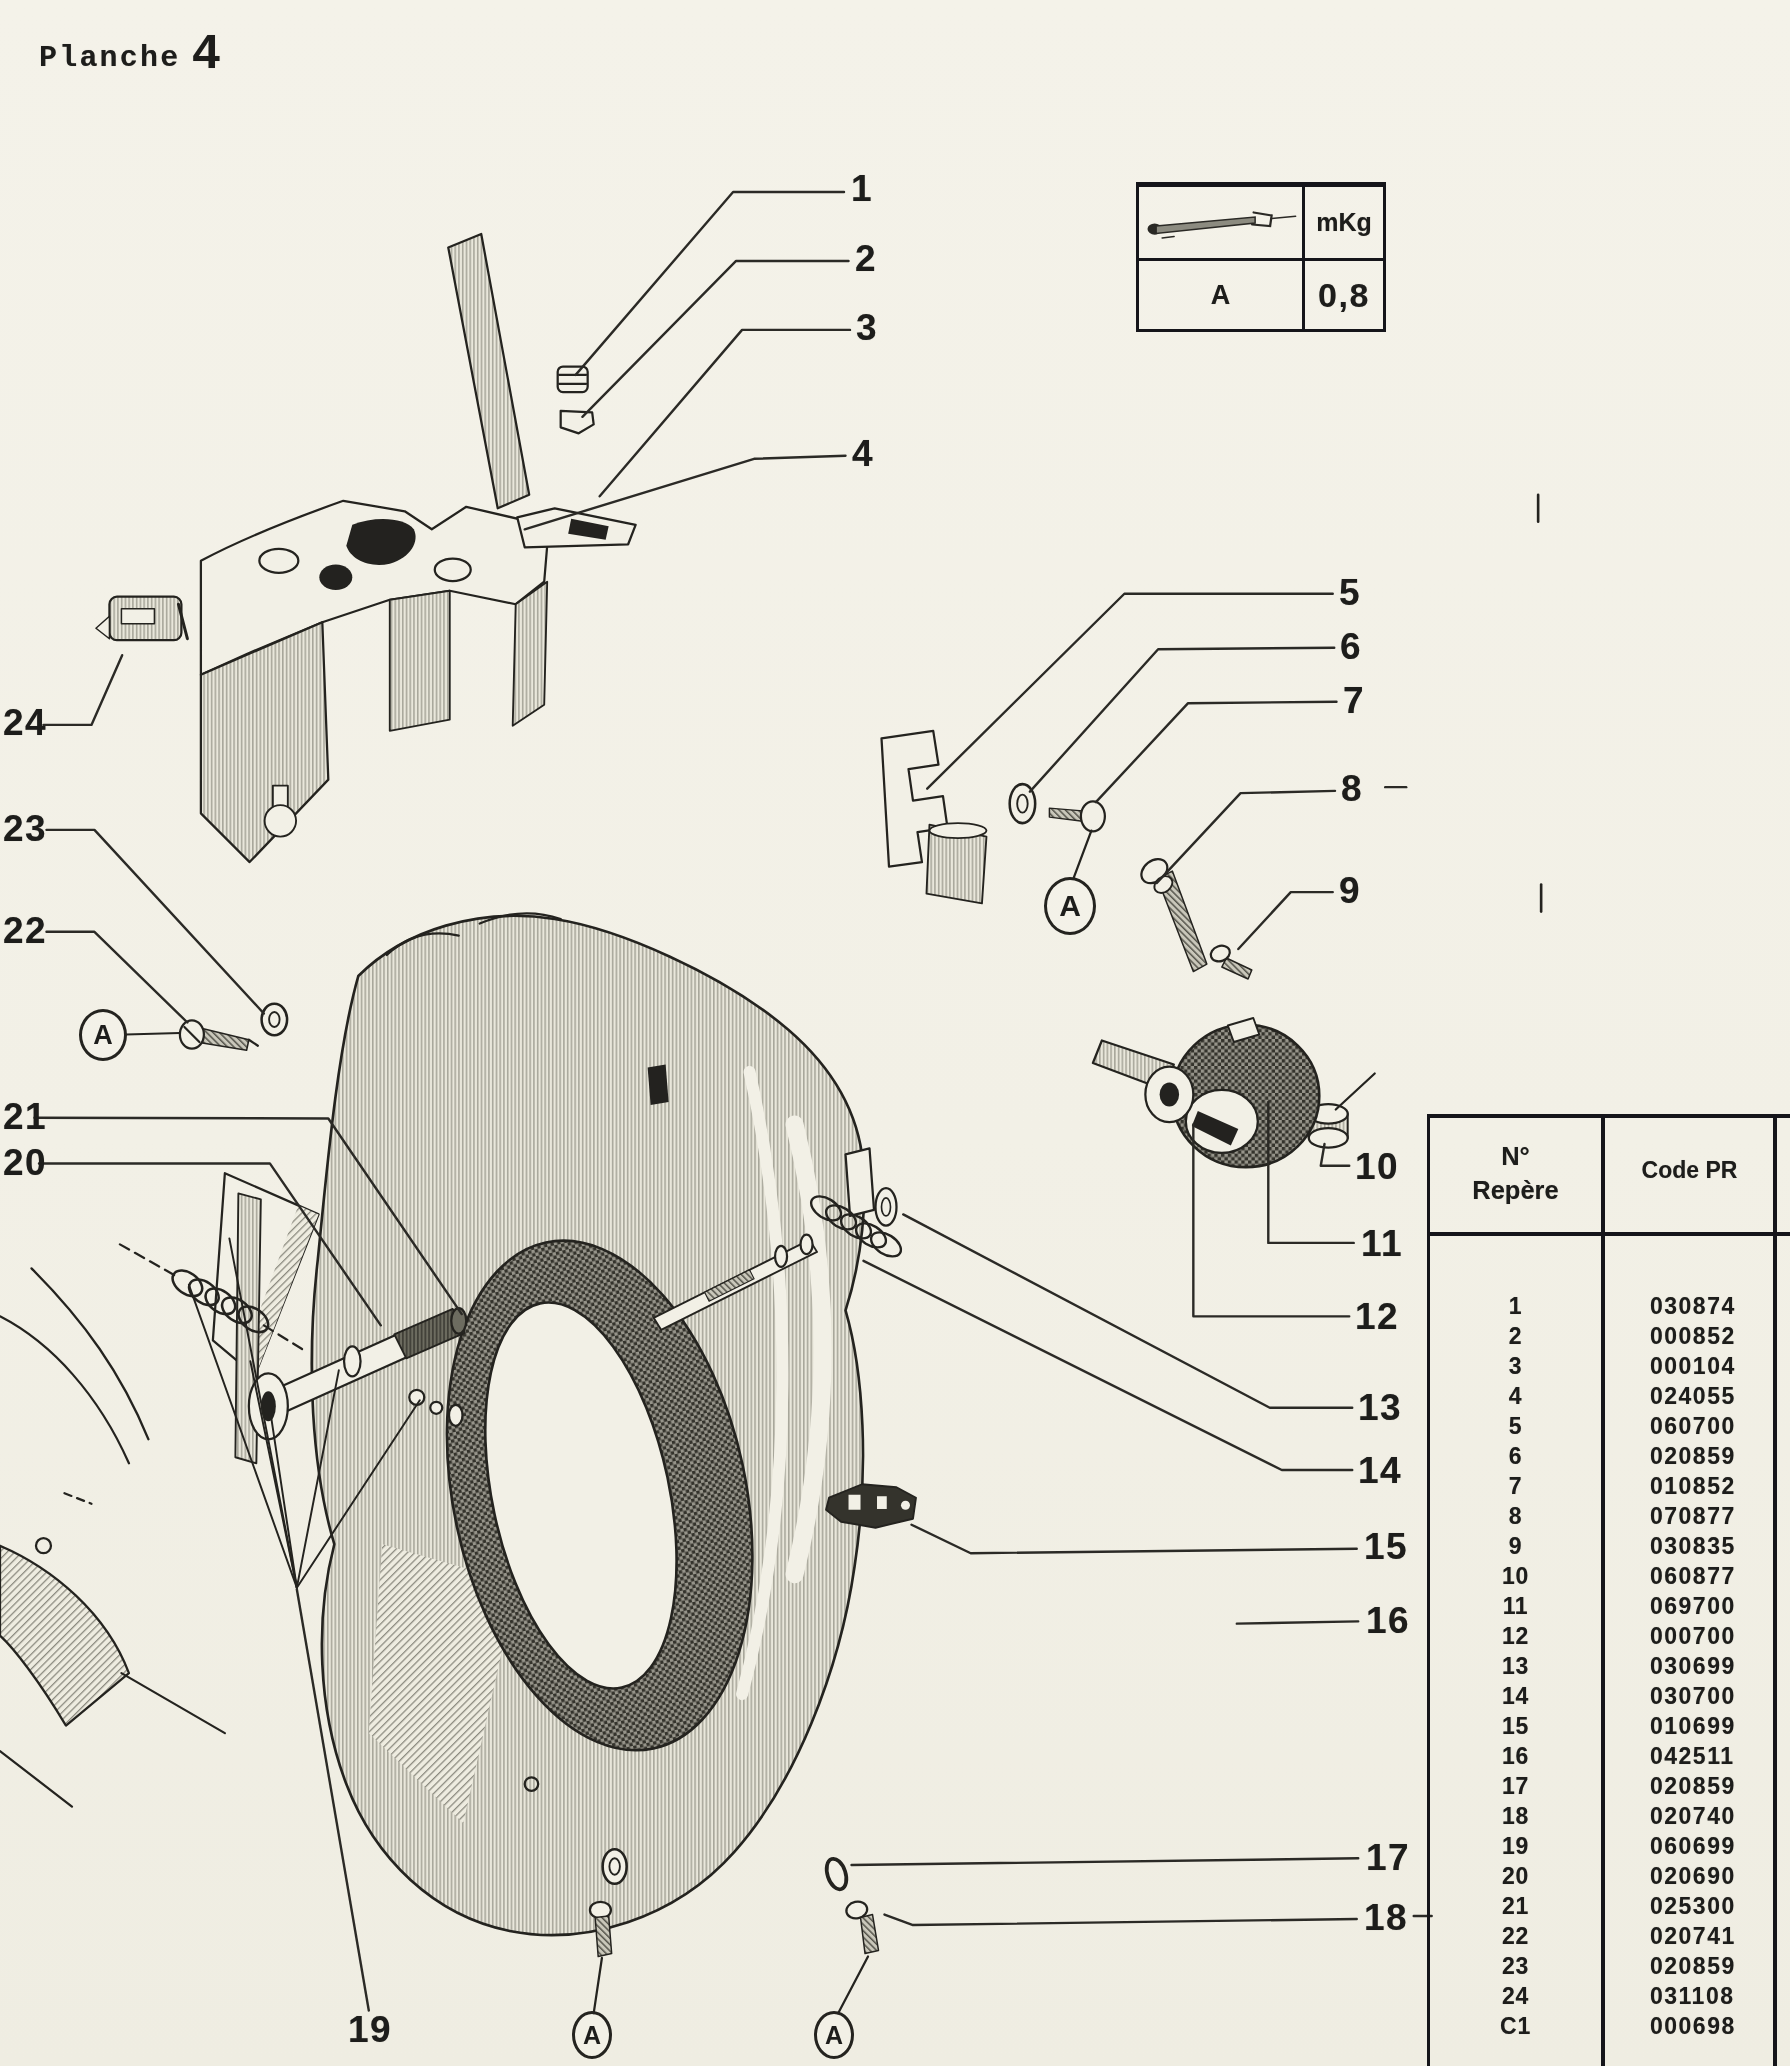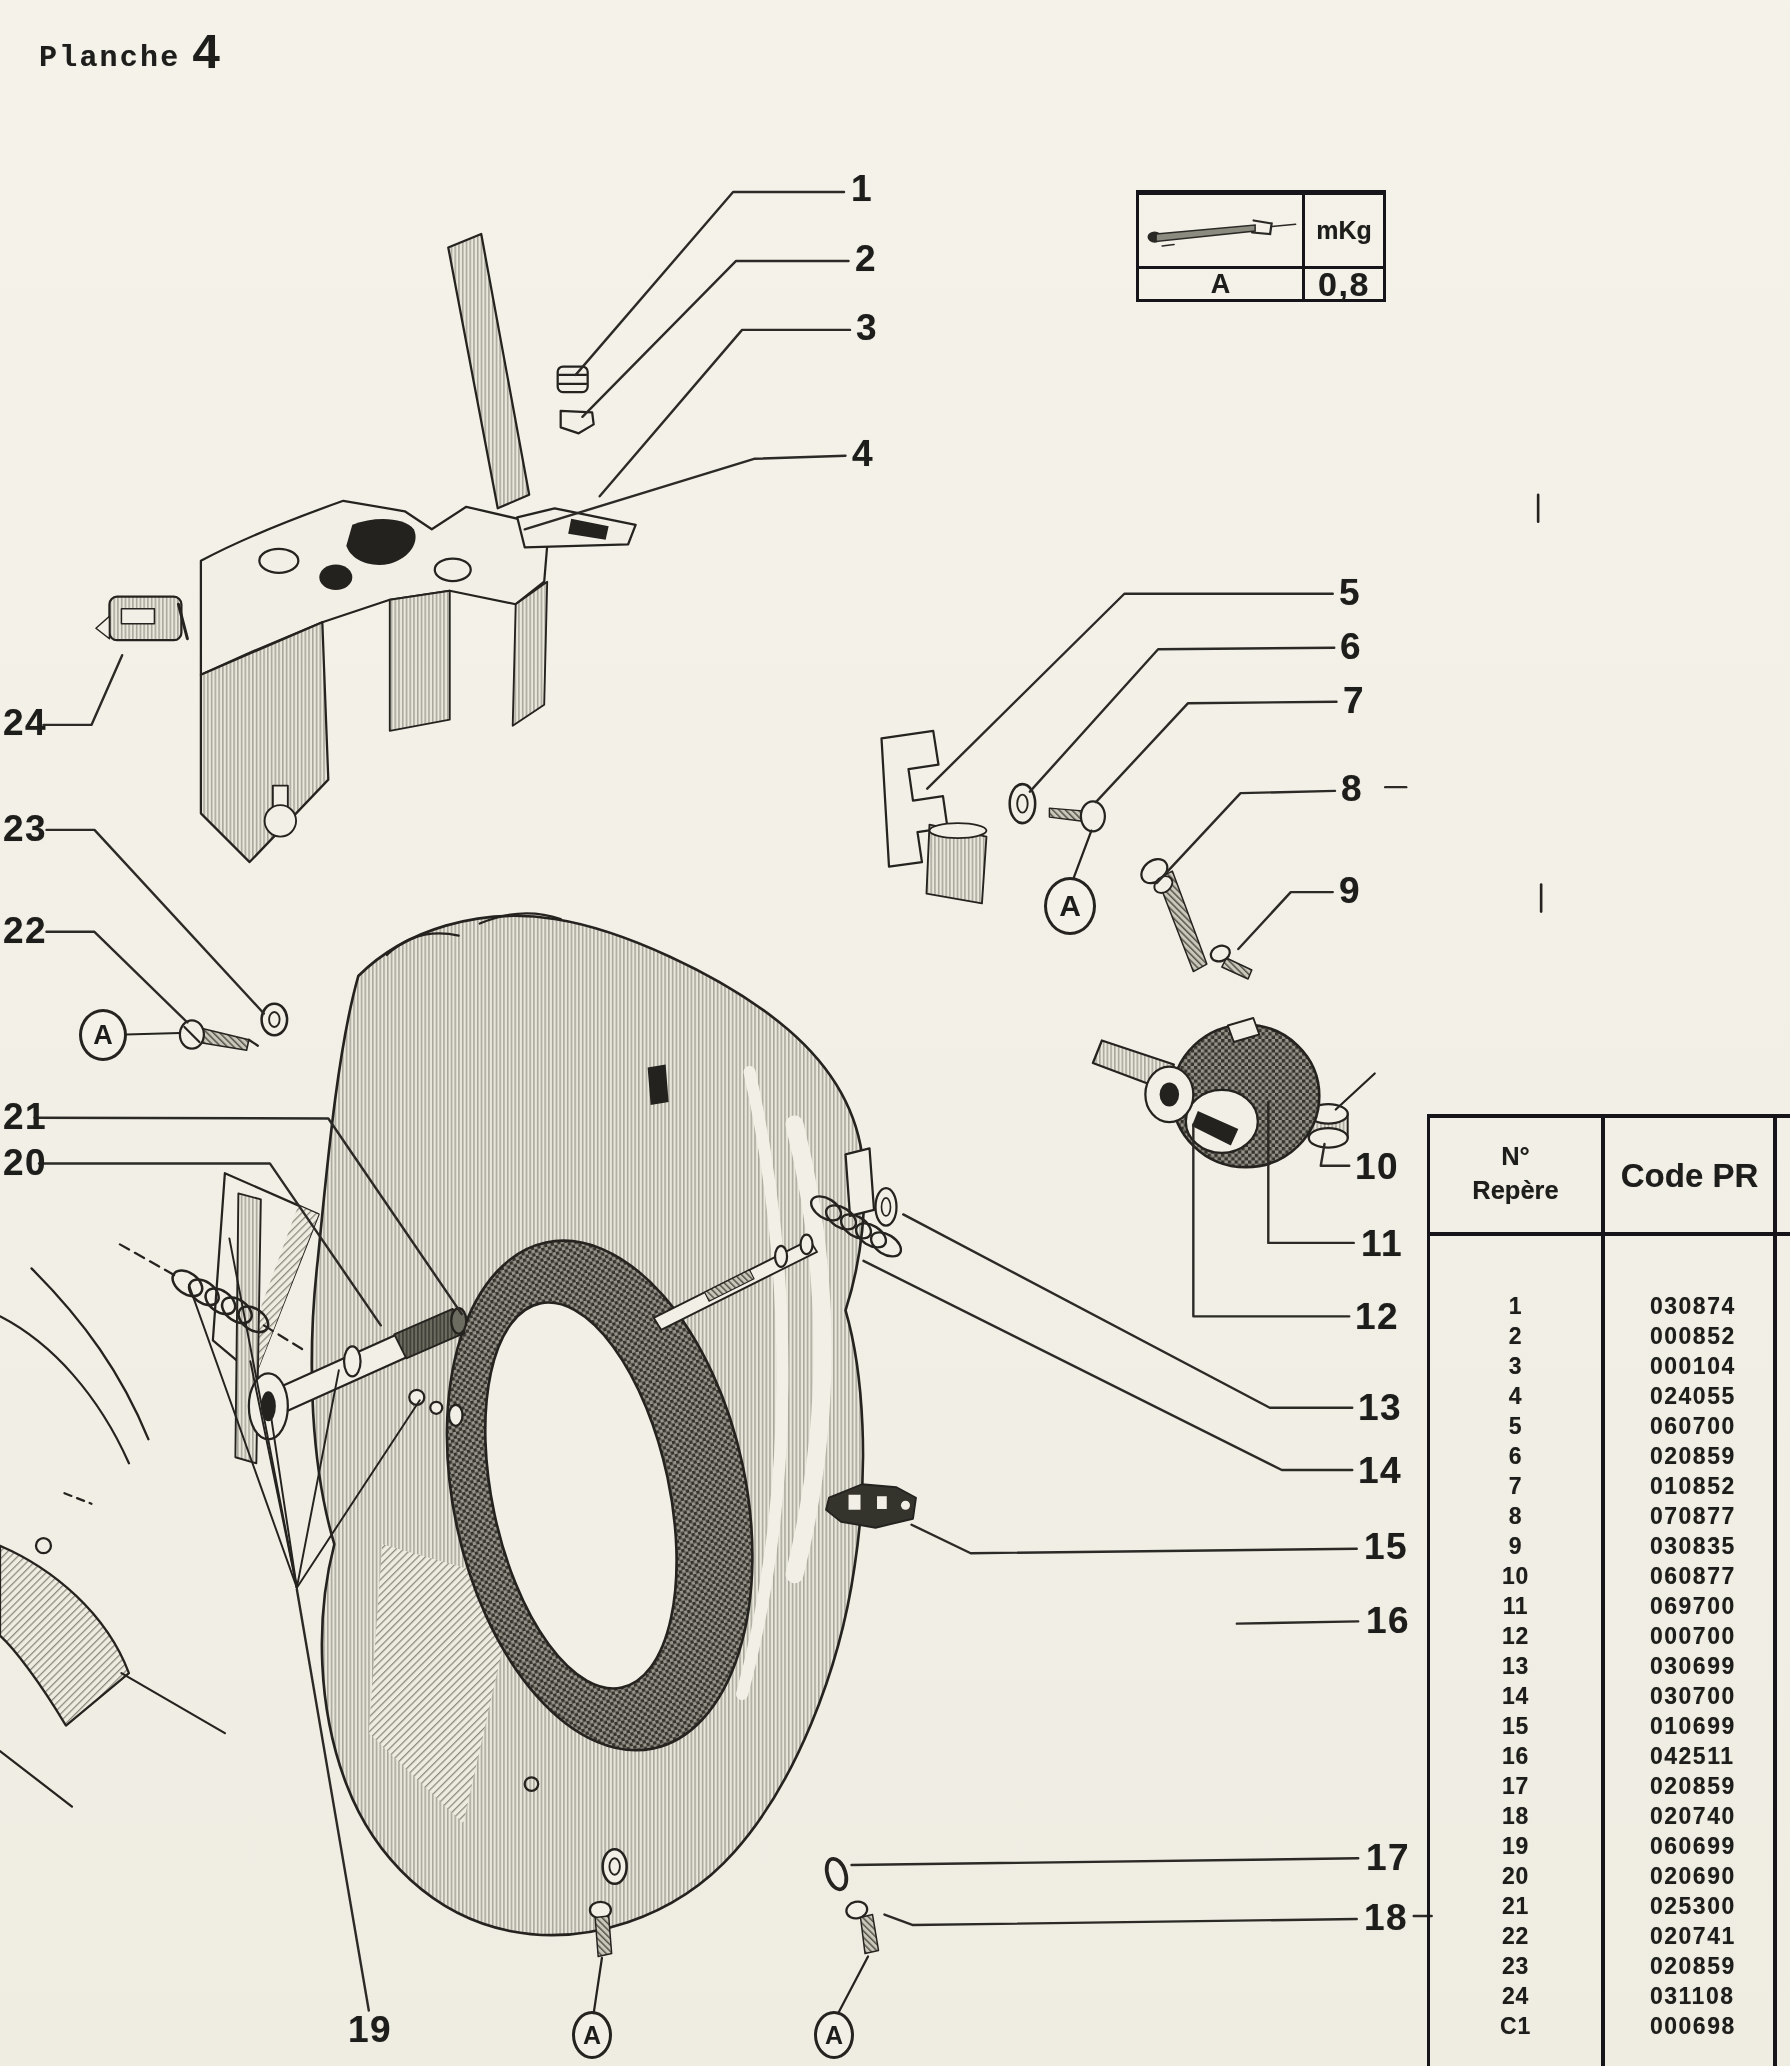--- a/index.html
+++ b/index.html
@@ -7,21 +7,21 @@
     width:1790px;height:2066px;position:relative;overflow:hidden;
     background:linear-gradient(180deg,#f4f2e9 0%,#f2f0e6 55%,#efede2 100%);
     font-family:"Liberation Sans","DejaVu Sans",sans-serif;color:#1d1d1b;
   }
   .art{position:absolute;left:0;top:0;}
   .page-title{position:absolute;left:39px;top:27px;display:flex;align-items:flex-start;
     text-shadow:0 0 0.7px rgba(25,25,20,.4);}
   .page-title .t-label{font-size:30px;font-weight:700;letter-spacing:2.2px;margin-top:13.5px;font-family:Liberation Mono, monospace;}
   .page-title .t-num{font-size:49px;font-weight:700;margin-left:12px;line-height:1;}
   
-  .torque-box{position:absolute;left:1136px;top:190px;width:250px;height:112px;
+  .torque-box{position:absolute;left:1136px;top:182px;width:250px;height:150px;
     border:3.7px solid #15151a;border-top-width:5.2px;box-sizing:border-box;}
   .torque-box .vline{position:absolute;left:163px;top:0;bottom:0;width:3px;background:#15151a;}
   .torque-box .hline{position:absolute;left:0;right:0;top:71px;height:3px;background:#15151a;}
   .tcell{position:absolute;display:flex;align-items:center;justify-content:center;
     font-weight:700;text-shadow:0 0 0.7px rgba(25,25,20,.4);}
   .tcell.tr{left:166px;right:0;top:0;height:71px;font-size:25px;}
   .tcell.bl{left:0;width:163px;top:74px;bottom:0;font-size:27px;}
   .tcell.br{left:166px;right:0;top:74px;bottom:0;font-size:34px;letter-spacing:1.5px;}
   .tcell.tl{left:0;width:163px;top:0;height:71px;}
   
@@ -35,21 +35,21 @@
   
   .parts-table{position:absolute;left:1427px;top:1114px;width:364px;height:952px;
     border-top:4.5px solid #15151a;border-left:3.7px solid #15151a;box-sizing:border-box;
     text-shadow:0 0 0.7px rgba(25,25,20,.4);}
   .parts-table .vl1{position:absolute;left:171px;top:0;bottom:0;width:3.7px;background:#15151a;}
   .parts-table .vl2{position:absolute;left:343px;top:0;bottom:0;width:3.7px;background:#15151a;}
   .parts-table .hl{position:absolute;left:0;right:0;top:114px;height:3.7px;background:#15151a;}
   .pt-h1{position:absolute;left:0;width:171px;top:21px;text-align:center;
     font-size:25.5px;font-weight:700;line-height:34px;}
   .pt-h2{position:absolute;left:175px;width:169px;top:39px;text-align:center;
-    font-size:33px;font-weight:700;}
+    font-size:23px;font-weight:700;}
   .pt-body{position:absolute;left:0;right:0;top:118px;padding-top:55px;}
   .prow{display:flex;height:30px;align-items:center;}
   .pref{width:171px;text-align:center;font-size:23px;font-weight:700;letter-spacing:0.7px;}
   .pcode{padding-left:49px;font-size:23px;font-weight:700;letter-spacing:1.5px;}
 </style>
 </head>
 <body>
 
 <svg class="art" width="1790" height="2066" viewBox="0 0 2388 2756">
   <defs>

